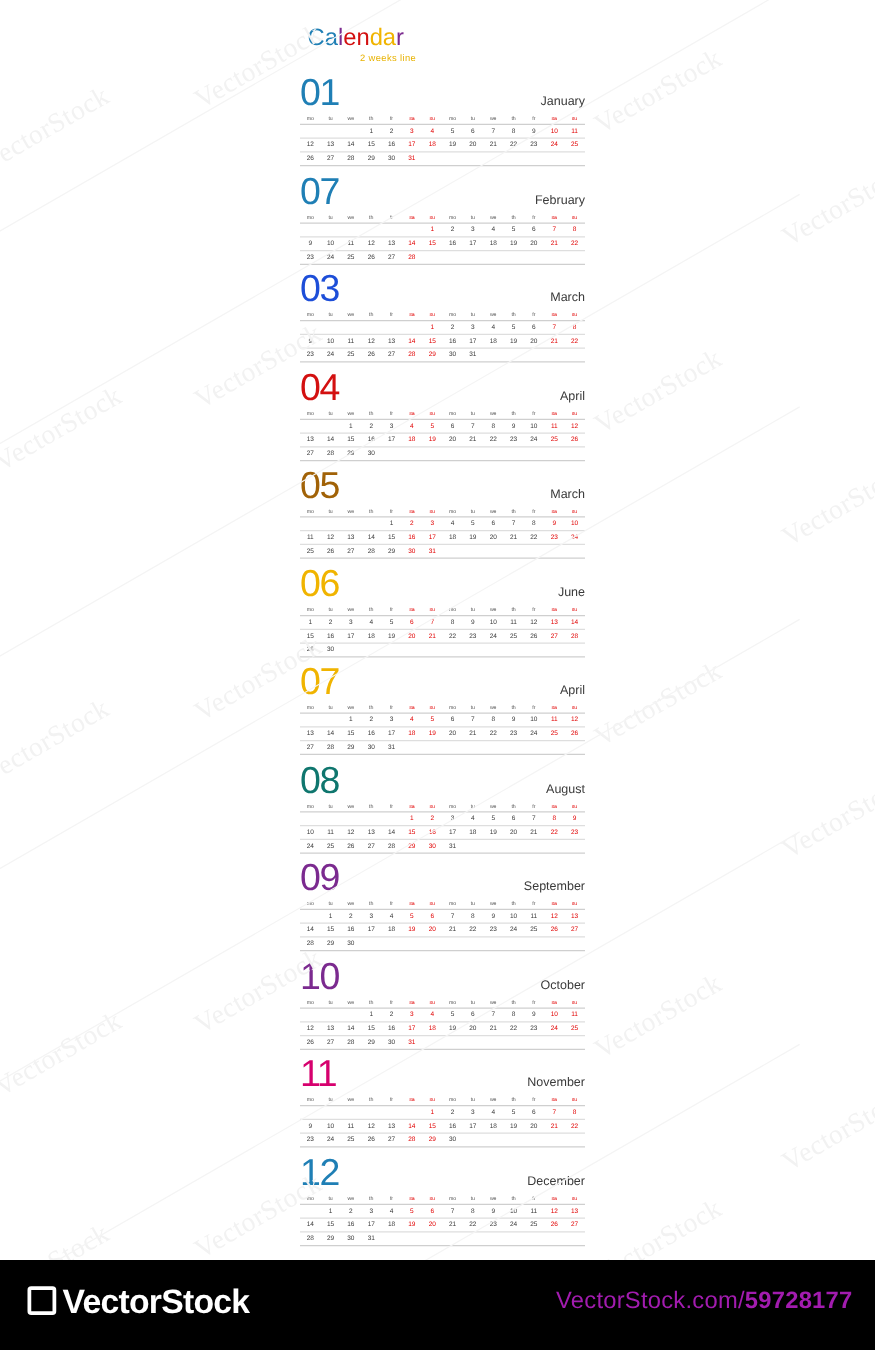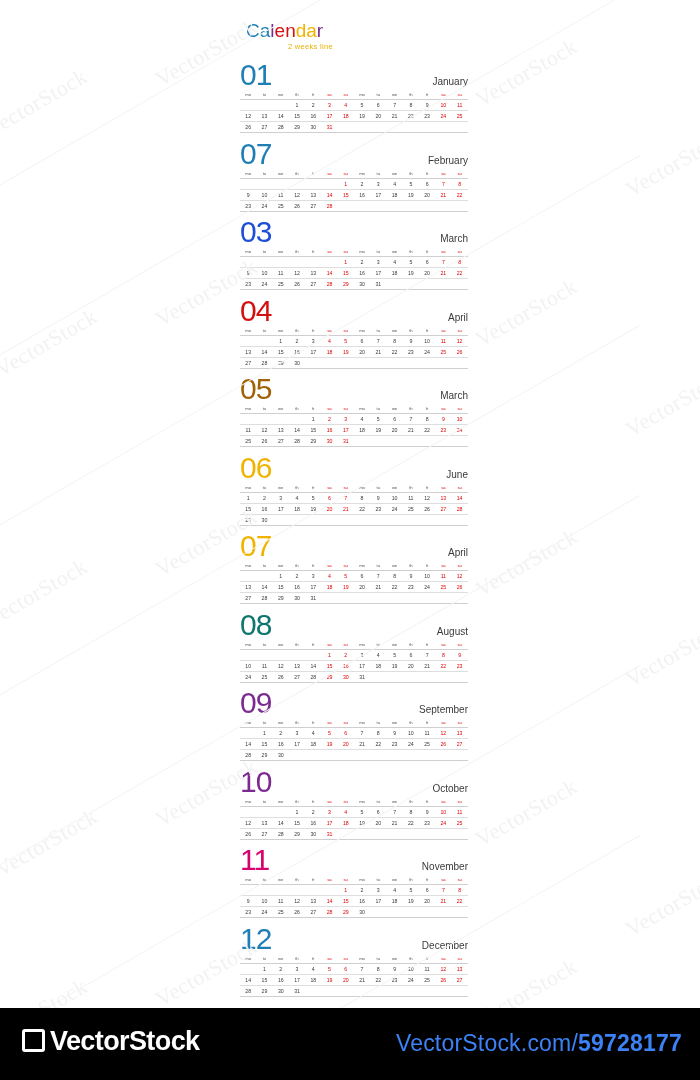--- a/index.html
+++ b/index.html
@@ -37,21 +37,21 @@
   }
   .rowdow .c{font-size:4.2px;color:#555;line-height:7px;}
   .rowdow .c.we{color:#e10000;}
   .c.we{color:#e10000;}
   .rule{width:228px;height:1px;background:#cfcfcf;margin:1px 0;}
   .rule.thin{background:#dedede;}
   
   .footer{position:absolute;left:0;top:1008px;width:700px;height:72px;background:#000;}
   .vs-logo{position:absolute;left:22px;top:1026px;color:#fff;font-size:27px;font-weight:bold;letter-spacing:-.6px;}
   .vs-logo .mark{display:inline-block;width:17px;height:17px;border:3px solid #fff;border-radius:3px;margin-right:5px;position:relative;top:2px;}
-  .vs-right{position:absolute;right:18px;top:1030px;color:#3b82f6;font-size:23px;letter-spacing:.2px;}
+  .vs-right{position:absolute;right:18px;top:1030px;color:#a21caf;font-size:19px;letter-spacing:.2px;}
   .vs-right b{font-weight:bold;}
 </style>
 </head>
 <body>
 
 <div class="page">
 
   <div class="sheet" id="sheet">
 
     <div class="head">

